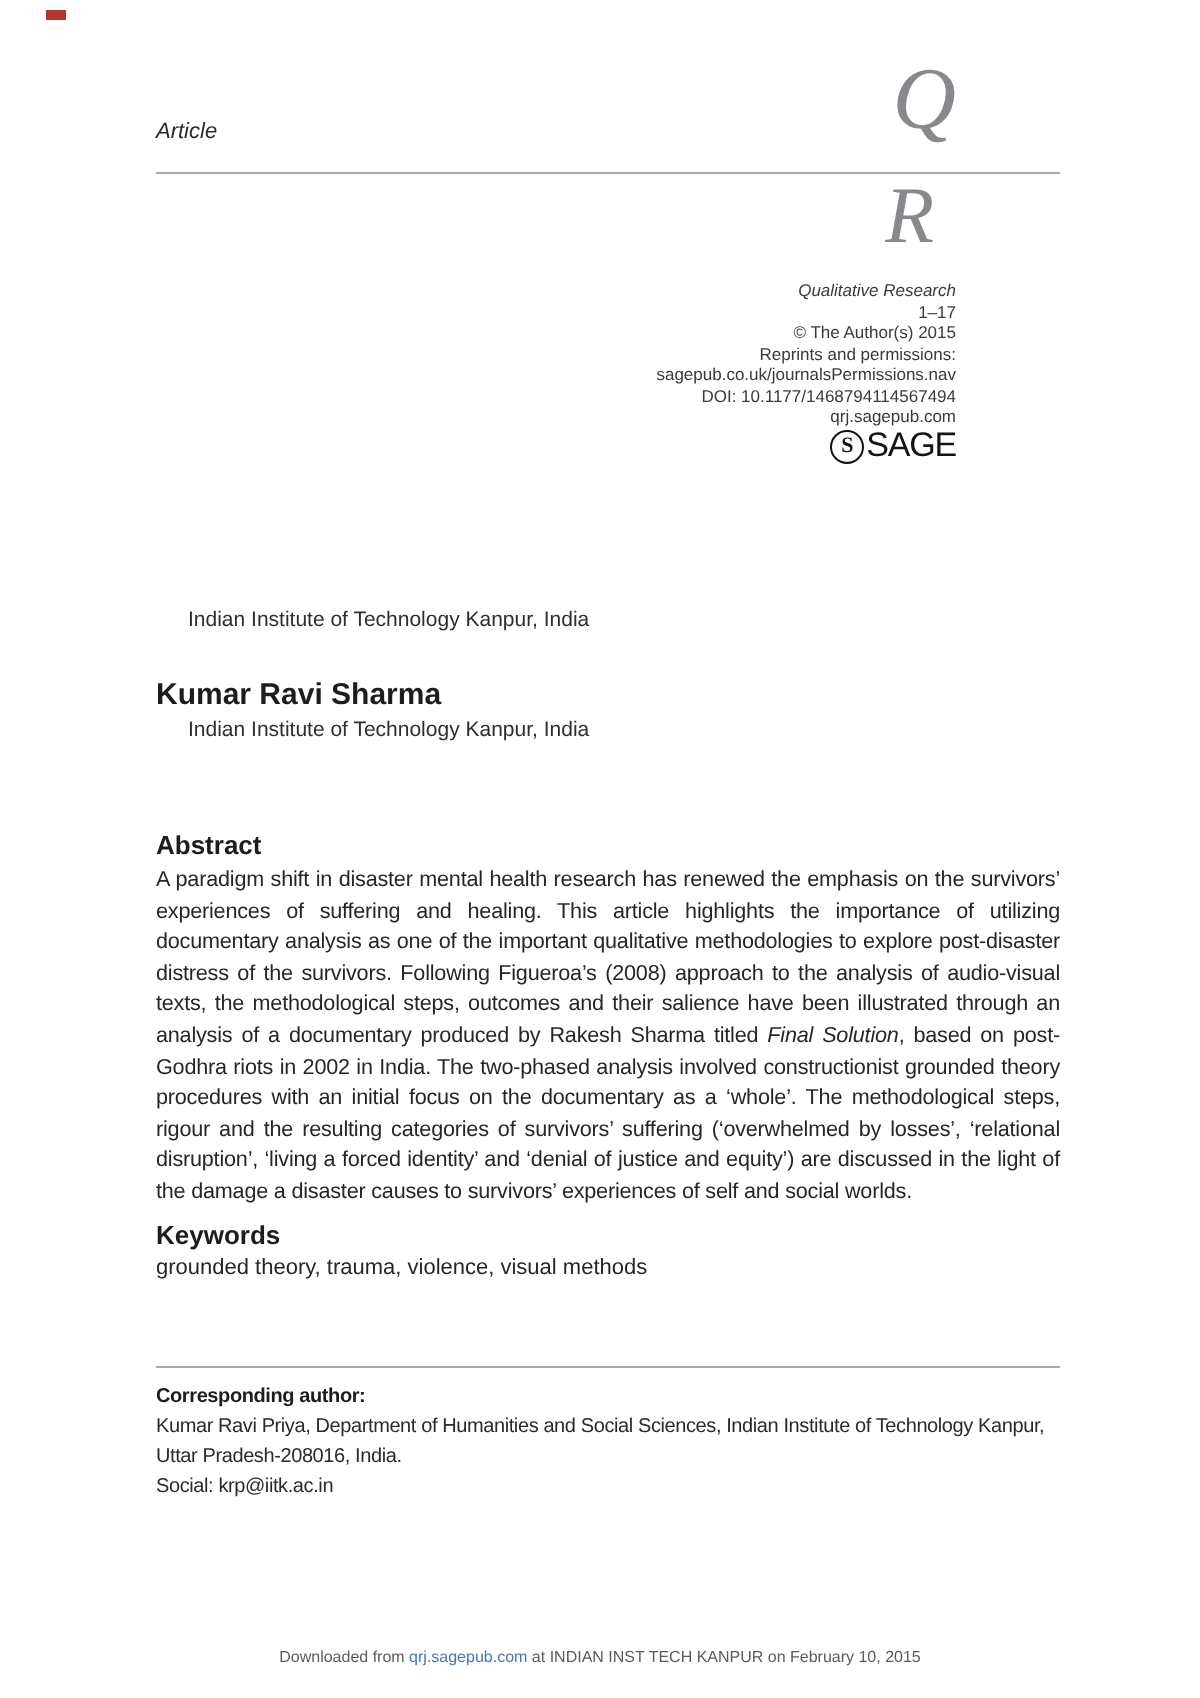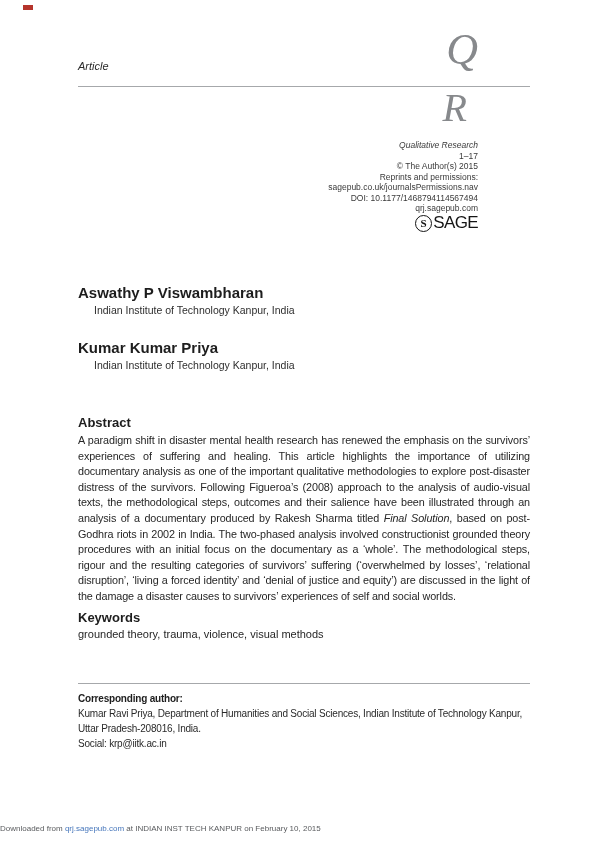--- a/index.html
+++ b/index.html
@@ -28,21 +28,21 @@
   .author-affil{left:94px;font-size:10.5px;color:#2e2e2e;}
   #abstract-heading,#keywords-heading{left:78px;font-size:13px;font-weight:bold;color:#1d1d1d;}
   #abstract-text{left:78px;top:433px;width:452px;font-size:10.8px;line-height:15.6px;
     letter-spacing:-.1px;text-align:justify;color:#262626;}
   #keywords-text{left:78px;top:628px;width:452px;font-size:11px;color:#262626;}
   #mid-rule{left:78px;top:683px;width:452px;height:1px;background:#a6a8ab;}
   #corr{left:78px;top:691px;width:470px;font-size:10px;line-height:15px;
     letter-spacing:-.2px;color:#2a2a2a;}
   #corr .corr-heading{font-weight:bold;color:#1d1d1d;}
   #corr div{white-space:nowrap;}
-  #footer{left:0;top:824px;width:600px;font-size:8px;color:#595b5e;}
+  #footer{left:0;top:824px;width:600px;text-align:center;font-size:8px;color:#595b5e;}
   #footer a{color:#4676bb;text-decoration:none;}
 </style>
 </head>
 <body>
 
 <div id="page">
 
   <div class="abs" id="corner-mark"></div>
 
   <div class="abs" id="article-label">Article</div>
@@ -61,24 +61,23 @@
     <div>sagepub.co.uk/journalsPermissions.nav</div>
     <div>DOI: 10.1177/1468794114567494</div>
     <div>qrj.sagepub.com</div>
   </div>
 
   <div class="abs" id="sage-logo">
     <span id="sage-s">S</span>
     <span id="sage-text">SAGE</span>
   </div>
 
-  <div class="abs author-name" style="top:284px;">Aswathy P Viswambharan</div>
   <div class="abs author-affil" style="top:304px;">Indian Institute of Technology Kanpur, India</div>
 
-  <div class="abs author-name" style="top:339px;">Kumar Kumar Priya</div>
+  <div class="abs author-name" style="top:339px;">Kumar Ravi Sharma</div>
   <div class="abs author-affil" style="top:359px;">Indian Institute of Technology Kanpur, India</div>
 
   <div class="abs" id="abstract-heading" style="top:415px;text-align:right;">Abstract</div>
 
   <p class="abs" id="abstract-text" style="margin:0;">
     <span>A paradigm shift in disaster mental health research has renewed the emphasis on the survivors’ experiences of suffering and healing. This article highlights the importance of utilizing documentary analysis as one of the important qualitative methodologies to explore post-disaster distress of the survivors. Following Figueroa’s (2008) approach to the analysis of audio-visual texts, the methodological steps, outcomes and their salience have been illustrated through an analysis of a documentary produced by Rakesh Sharma titled </span><i>Final Solution</i><span>, based on post-Godhra riots in 2002 in India. The two-phased analysis involved constructionist grounded theory procedures with an initial focus on the documentary as a ‘whole’. The methodological steps, rigour and the resulting categories of survivors’ suffering (‘overwhelmed by losses’, ‘relational disruption’, ‘living a forced identity’ and ‘denial of justice and equity’) are discussed in the light of the damage a disaster causes to survivors’ experiences of self and social worlds.</span>
   </p>
 
   <div class="abs" id="keywords-heading" style="top:610px;">Keywords</div>
   <div class="abs" id="keywords-text">grounded theory, trauma, violence, visual methods</div>

